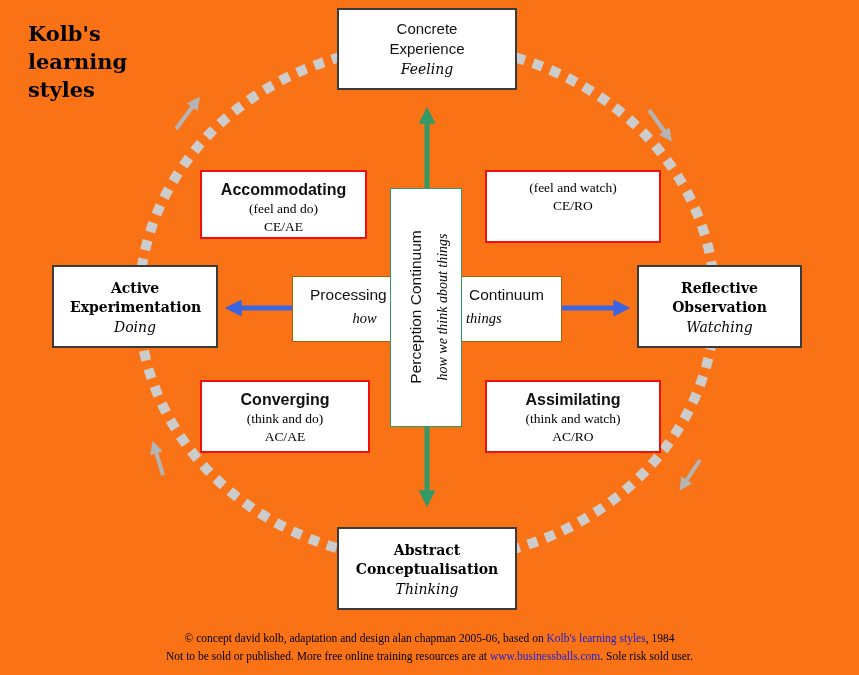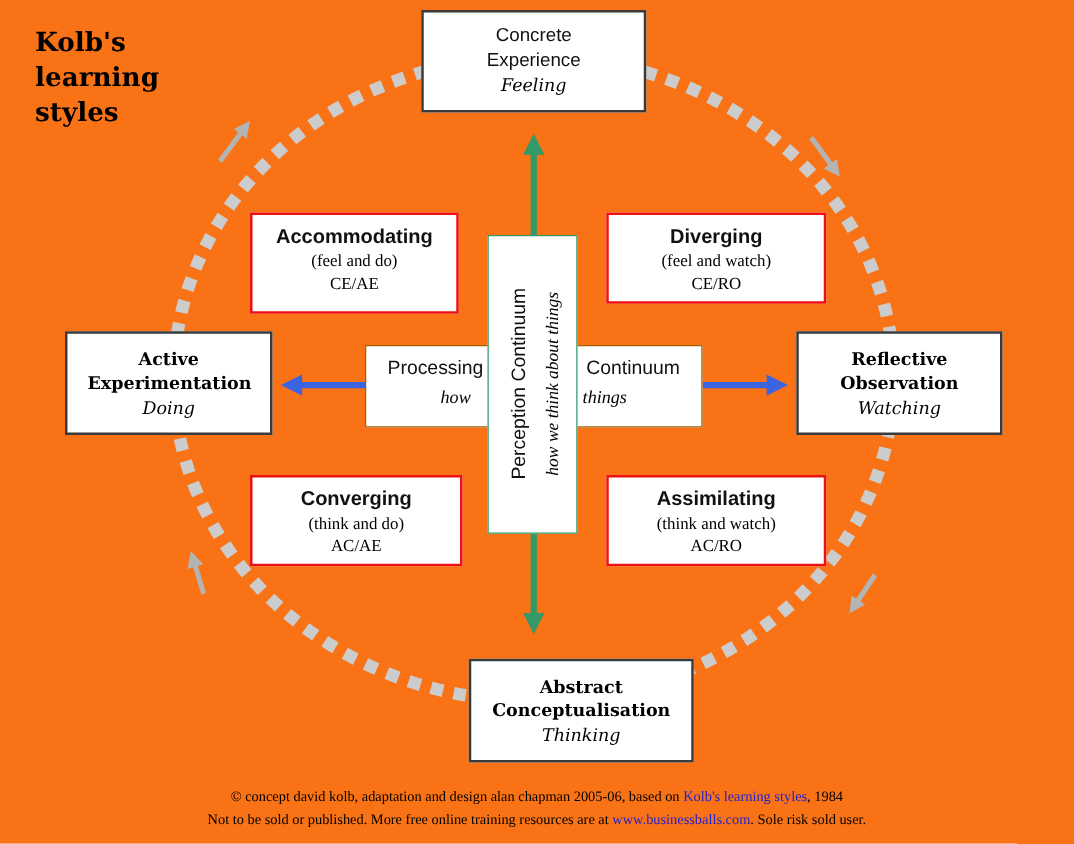--- a/index.html
+++ b/index.html
@@ -20,30 +20,30 @@
   .stage .name-serif{font-family:"DejaVu Serif","Liberation Serif",serif;font-weight:bold;
                      font-size:14px;line-height:19px;margin:12px auto 0;}
   .stage .mode{font-family:"DejaVu Serif","Liberation Serif",serif;font-style:italic;
                font-size:14px;line-height:19px;margin-top:1px;}
 
   #stage-top{left:337px;top:8px;width:180px;height:82px;}
   #stage-left{left:52px;top:265px;width:166px;height:83px;}
   #stage-left .name-serif{width:130px;}
   #stage-right{left:637px;top:265px;width:165px;height:83px;}
   #stage-right .name-serif{width:110px;}
-  #stage-bottom{left:337px;top:527px;width:180px;height:83px;margin-left:38px;}
+  #stage-bottom{left:337px;top:527px;width:180px;height:83px;}
   #stage-bottom .name-serif{width:150px;}
 
   
   .style-box{border:2px solid #ee1111;padding-top:7px;}
   .style-box .sname{font-family:"Liberation Sans","DejaVu Sans",sans-serif;font-weight:bold;
                     font-size:16px;line-height:21px;color:#111;}
   .style-box .sdesc{font-size:13.5px;line-height:18px;text-align:center;}
   .style-box .scode{font-size:13.5px;line-height:18px;}
-  #style-acc{left:200px;top:170px;width:167px;height:81px;}
+  #style-acc{left:200px;top:170px;width:167px;height:69px;}
   #style-div{left:485px;top:170px;width:176px;height:73px;}
   #style-con{left:200px;top:380px;width:170px;height:73px;}
   #style-ass{left:485px;top:380px;width:176px;height:73px;}
 
   
   #proc-box{left:292px;top:276px;width:270px;height:66px;border:1px solid #a16207;z-index:2;}
   #proc-box .plabel{font-family:"Liberation Sans","DejaVu Sans",sans-serif;font-size:15.5px;
                     line-height:20px;margin-top:8px;word-spacing:78px;white-space:nowrap;color:#111;}
   #proc-box .psub{font-style:italic;font-size:14.5px;margin-top:5px;word-spacing:16px;white-space:nowrap;}
 
@@ -112,21 +112,20 @@
     <div class="mode">Thinking</div>
   </div>
 
   <div class="box style-box" id="style-acc">
     <div class="sname">Accommodating</div>
     <div class="sdesc">(feel and do)</div>
     <div class="scode">CE/AE</div>
   </div>
 
   <div class="box style-box" id="style-div">
-    <div class="sname">Diverging</div>
     <div class="sdesc">(feel and watch)</div>
     <div class="scode">CE/RO</div>
   </div>
 
   <div class="box style-box" id="style-con">
     <div class="sname">Converging</div>
     <div class="sdesc">(think and do)</div>
     <div class="scode">AC/AE</div>
   </div>
 

